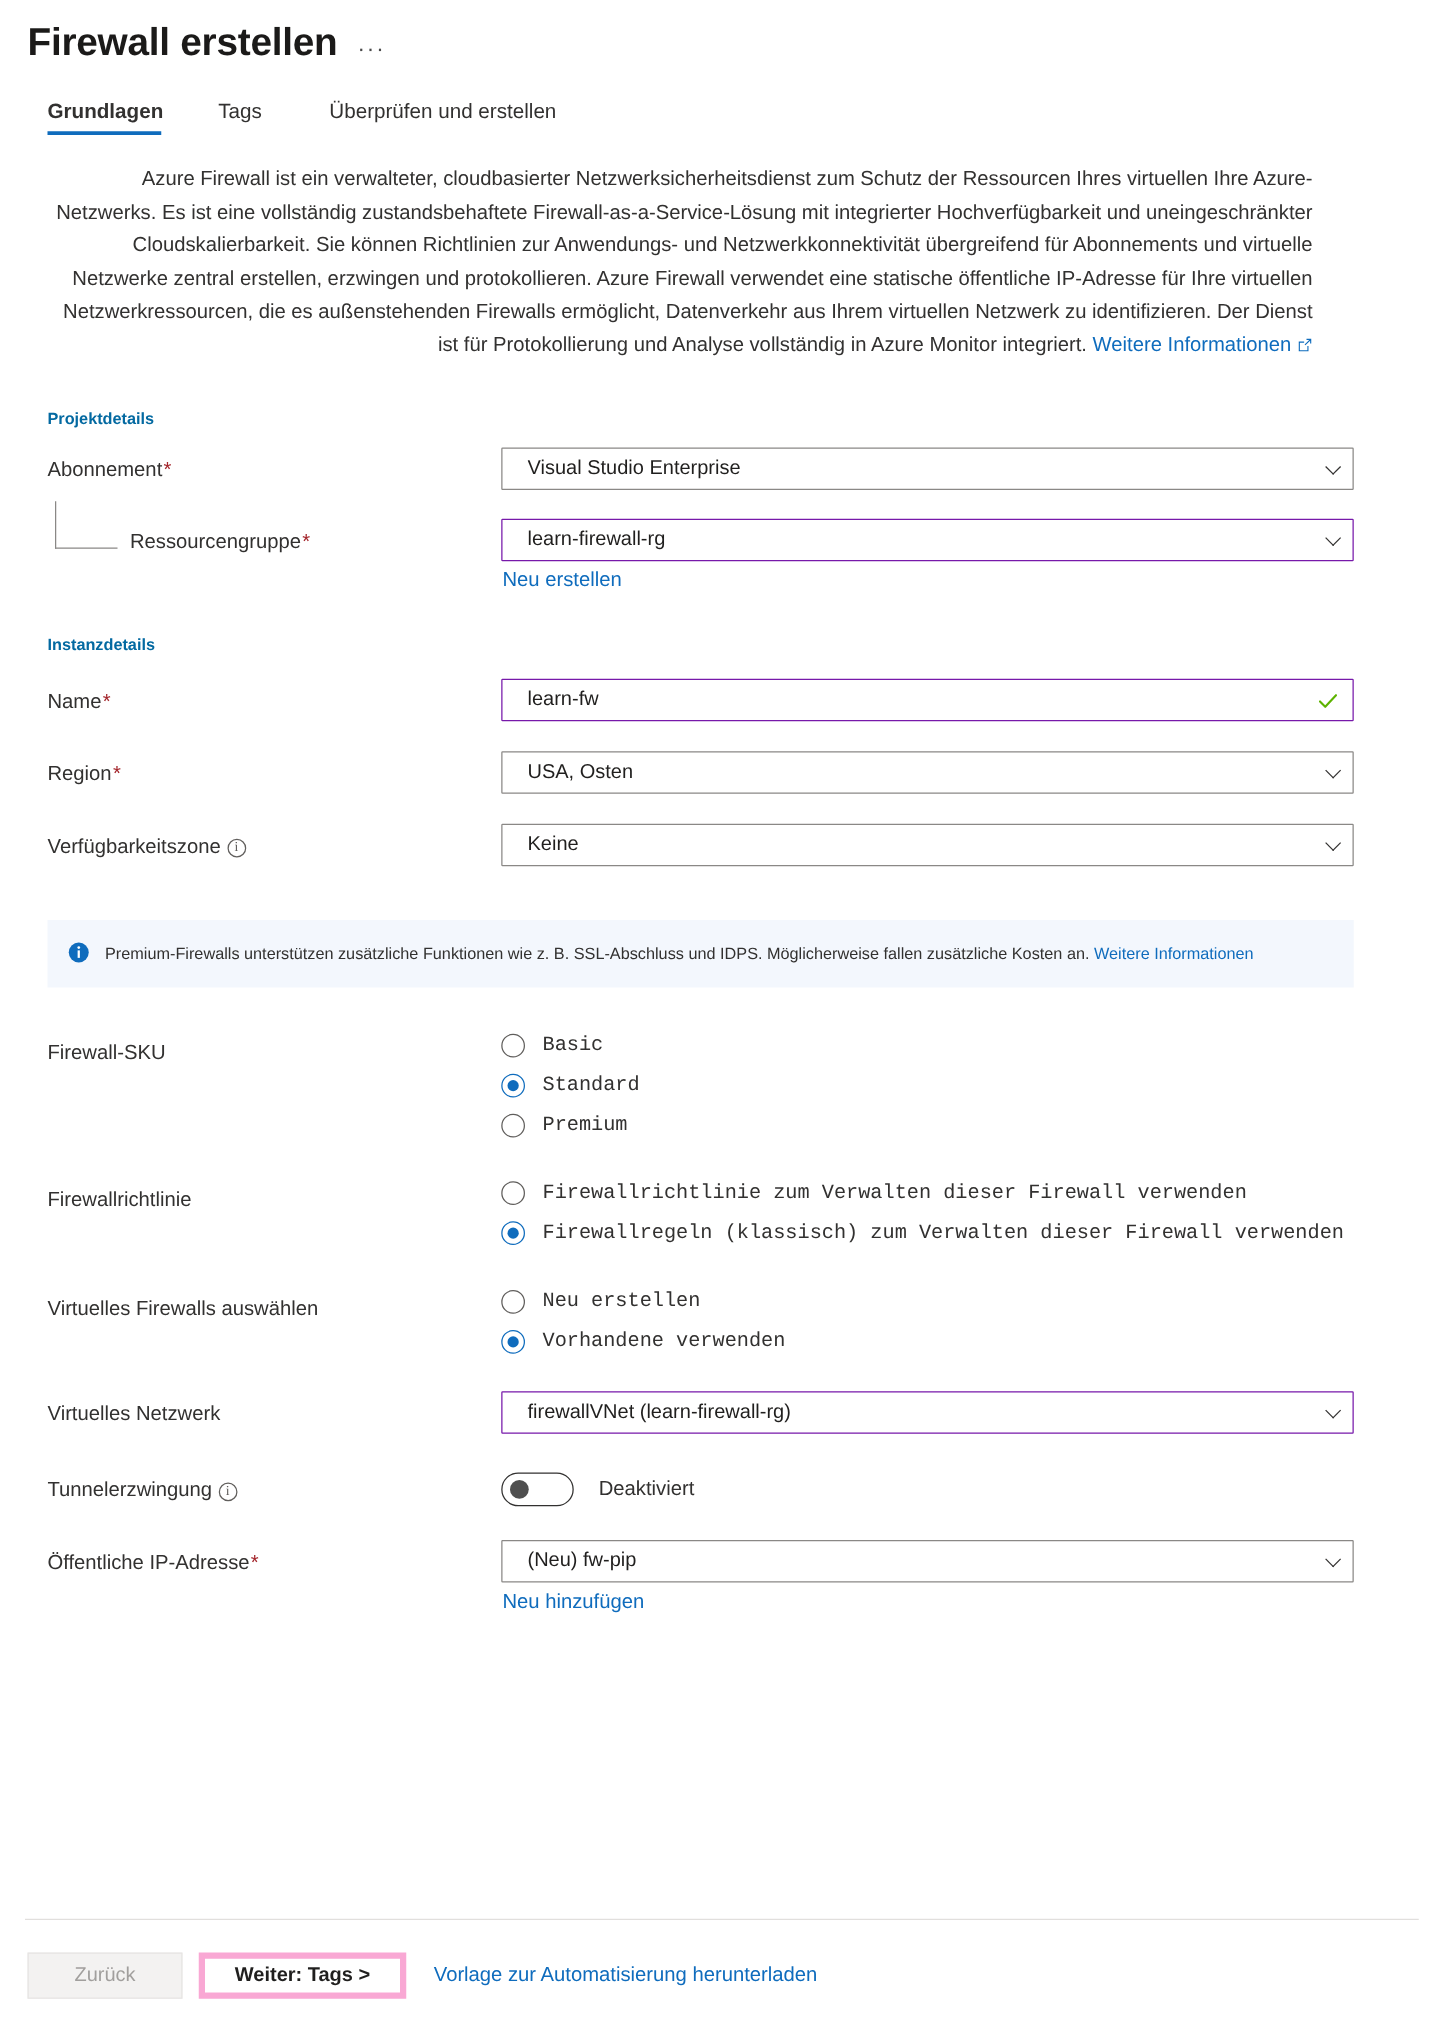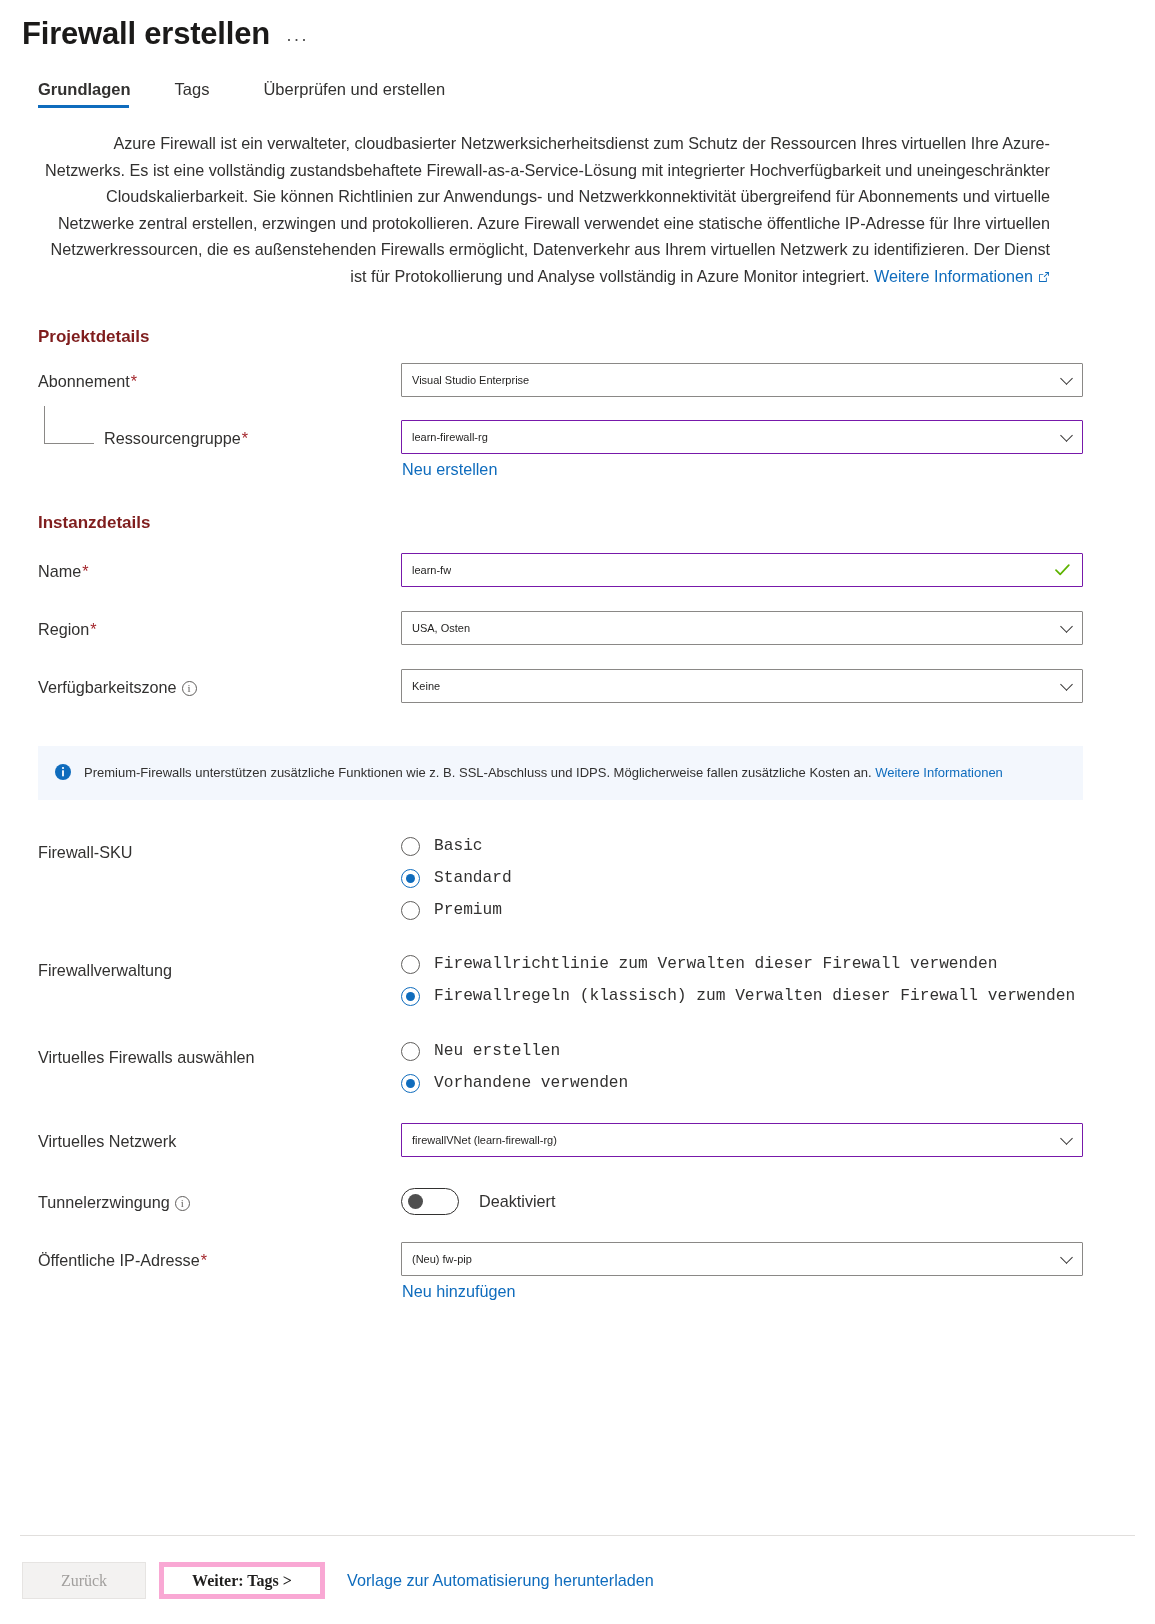--- a/index.html
+++ b/index.html
@@ -104,23 +104,23 @@
     width: 12px; height: 12px;
     margin-left: 5px;
     position: relative;
     vertical-align: -1px;
   }
   .ext-icon svg { display: block; }
 
   
   .section-head {
     margin: 38px 0 0 38px;
-    font-size: 17px;
+    font-size: 13px;
     font-weight: 700;
-    color: #7f1d1d;
+    color: #0369a1;
   }
 
   
   .form {
     margin: 0 0 0 38px;
     width: 1045px;
   }
   .row {
     display: flex;
     align-items: flex-start;
@@ -141,22 +141,22 @@
   .row-field { flex: 1 1 auto; position: relative; }
 
   .ctl {
     position: relative;
     width: 682px;
     height: 34px;
     border: 1px solid #8a8886;
     background: #fff;
     display: flex;
     align-items: center;
-    padding: 0 34px 0 10px;
-    font-size: 11px;
+    padding: 0 34px 0 20px;
+    font-size: 16px;
     color: #201f1e;
     cursor: pointer;
     border-radius: 1px;
   }
   .ctl.focused { border: 1.5px solid #8a2be2; border-color: #7719aa; }
   .ctl .value { white-space: nowrap; overflow: hidden; }
 
   .chev {
     position: absolute;
     right: 11px; top: 50%;
@@ -308,21 +308,21 @@
     left: 22px;
     top: 1562px;
     display: flex;
     align-items: center;
   }
   .btn {
     height: 37px;
     min-width: 124px;
     padding: 0 6px;
     font-size: 16px;
-    font-family: Liberation Serif, serif;
+    font-family: Liberation Sans, sans-serif;
     display: flex;
     align-items: center;
     justify-content: center;
     cursor: pointer;
     background: #fff;
   }
   .btn-back {
     background: #f3f2f1;
     border: 1px solid #e6e4e2;
     color: #a19f9d;
@@ -455,21 +455,21 @@
           <span class="radio-label">Standard</span>
         </div>
         <div class="radio-item">
           <span class="radio"></span>
           <span class="radio-label">Premium</span>
         </div>
       </div>
     </div>
 
     <div class="radio-row" style="margin-top:32px;">
-      <div class="row-label">Firewallverwaltung</div>
+      <div class="row-label">Firewallrichtlinie</div>
       <div class="radio-list">
         <div class="radio-item">
           <span class="radio"></span>
           <span class="radio-label">Firewallrichtlinie zum Verwalten dieser Firewall verwenden</span>
         </div>
         <div class="radio-item">
           <span class="radio checked"></span>
           <span class="radio-label">Firewallregeln (klassisch) zum Verwalten dieser Firewall verwenden</span>
         </div>
       </div>

